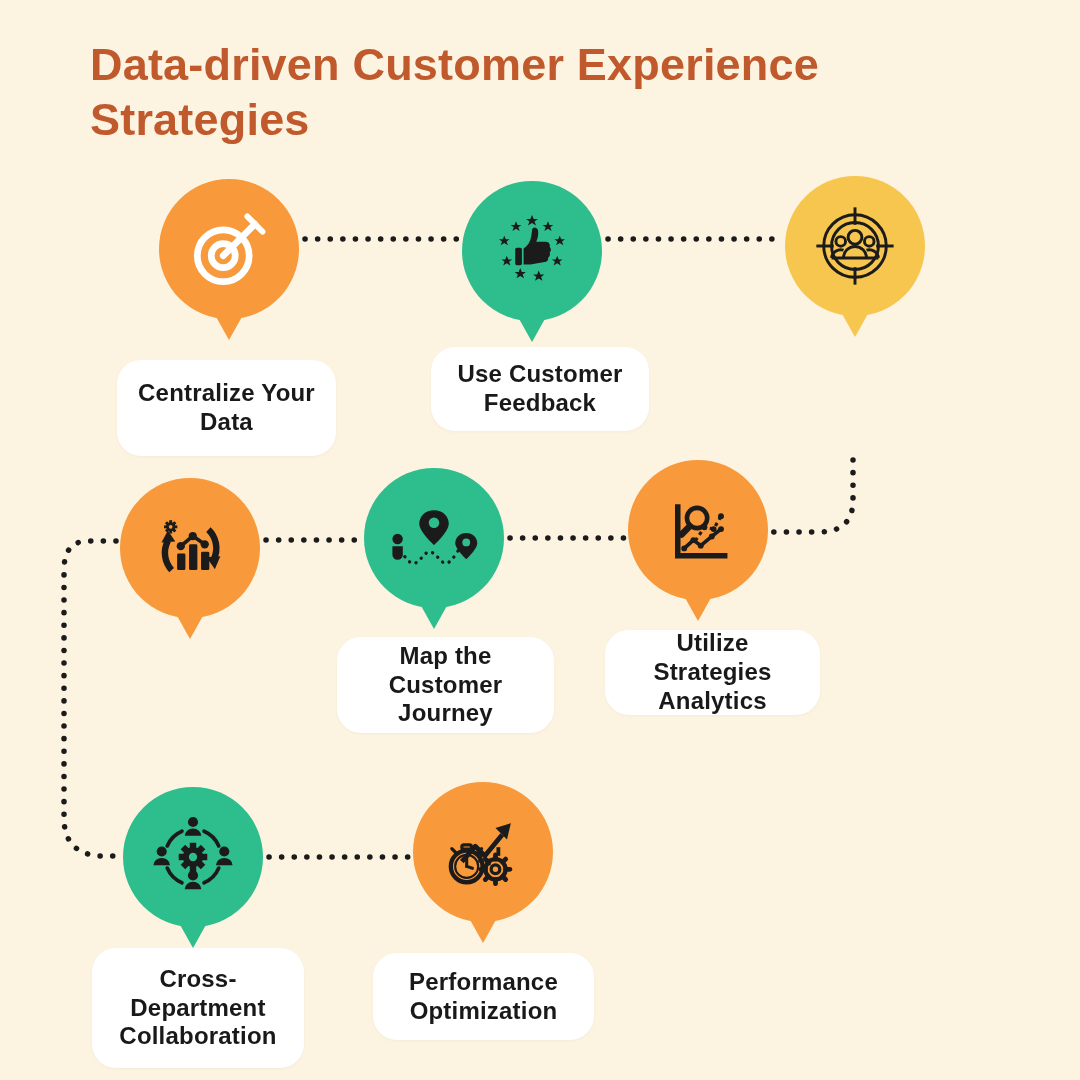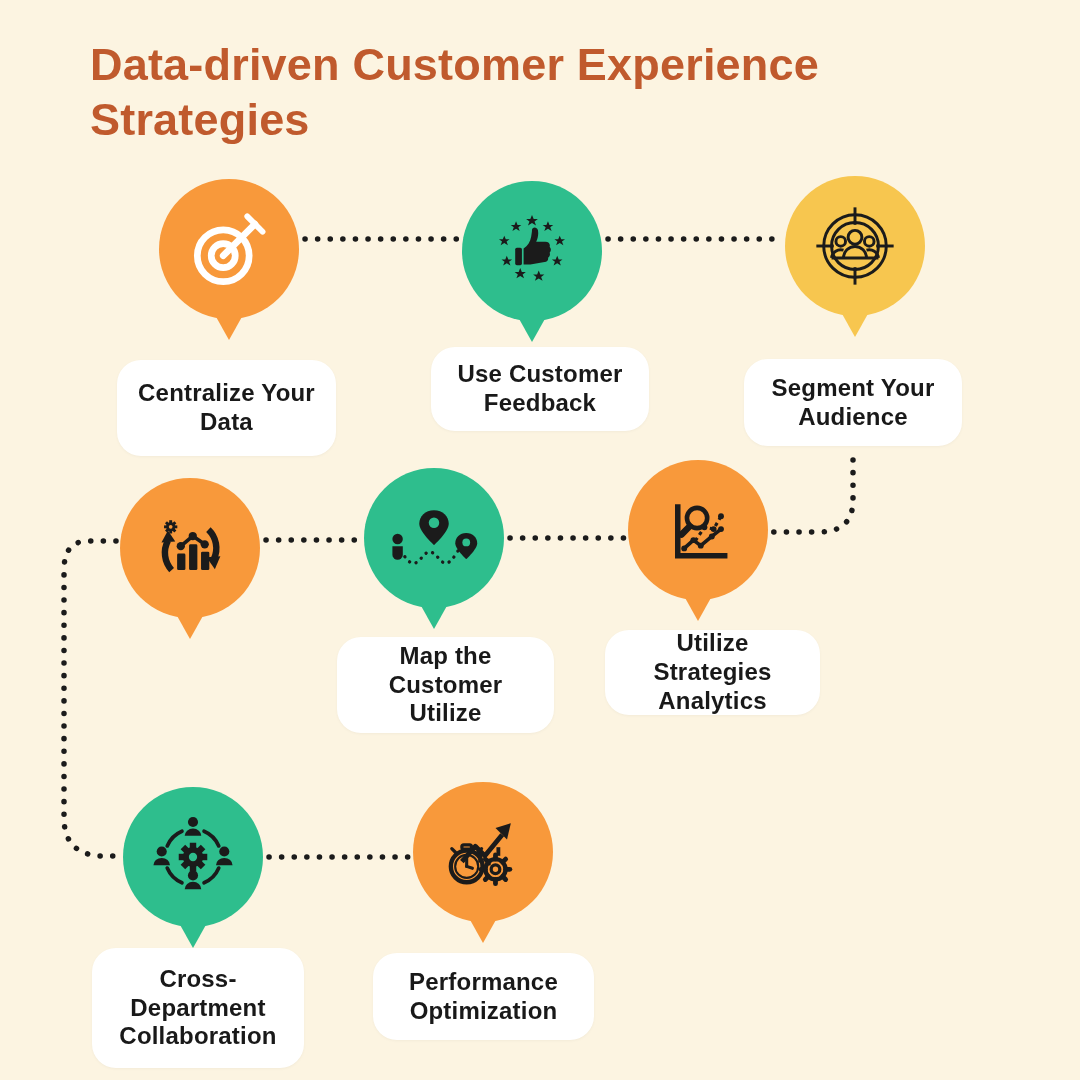--- a/index.html
+++ b/index.html
@@ -261,28 +261,24 @@
   </div>
 
   <div class="card" style="left:117px;top:360px;width:219px;height:96px">
     <span class="card-text">Centralize Your
 Data</span>
   </div>
   <div class="card" style="left:431px;top:347px;width:218px;height:84px">
     <span class="card-text">Use Customer
 Feedback</span>
   </div>
-  <div class="card" style="left:744px;top:359px;width:218px;height:87px">
-    <span class="card-text">Segment Your
-Audience</span>
-  </div>
   <div class="card" style="left:337px;top:637px;width:217px;height:96px">
     <span class="card-text">Map the
 Customer
-Utilize</span>
+Journey</span>
   </div>
   <div class="card" style="left:605px;top:630px;width:215px;height:85px">
     <span class="card-text">Utilize Strategies
 Analytics</span>
   </div>
   <div class="card" style="left:92px;top:948px;width:212px;height:120px">
     <span class="card-text">Cross-
 Department
 Collaboration</span>
   </div>

